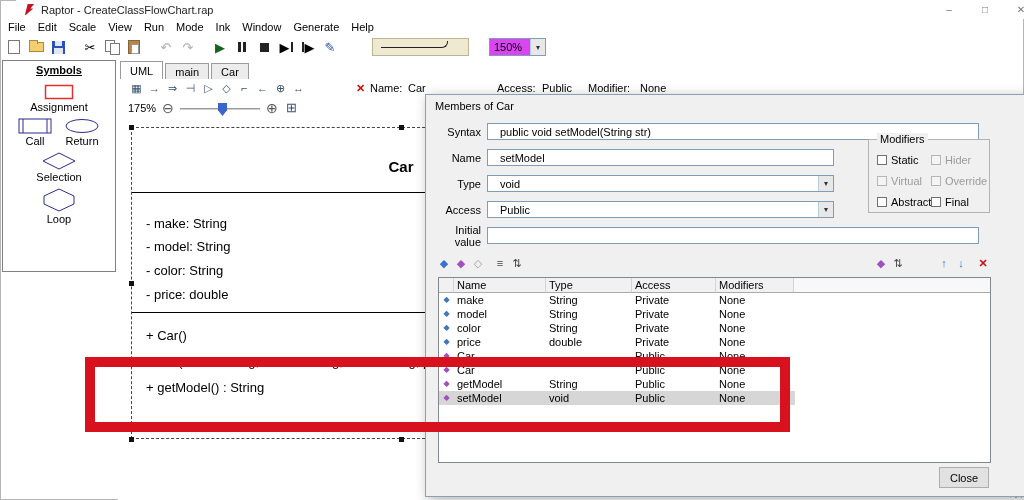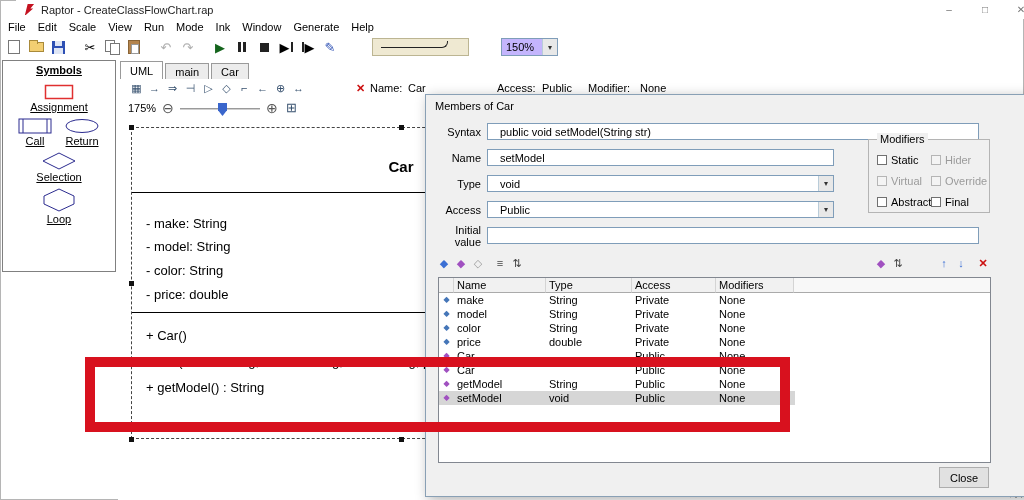--- a/index.html
+++ b/index.html
@@ -39,30 +39,30 @@
 .run{color:#14641c;}
 .icon-pause{display:flex;gap:2px;}
 .icon-pause i{display:block;width:3px;height:10px;background:#222;}
 .icon-stop{width:9px;height:9px;background:#222;}
 .stepwrap{display:flex;align-items:center;gap:1px;}
 .stepbar{width:2px;height:10px;background:#222;}
 .pen{color:#2d50b4;}
 #ink-width{position:absolute;left:372px;top:3px;width:97px;height:18px;background:#efe9d2;border:1px solid #bcb592;display:flex;align-items:center;}
 #ink-line{margin-left:8px;width:60px;height:1px;background:#222;}
 #ink-hook{width:7px;height:7px;border:1px solid #222;border-left:none;border-top:none;border-radius:0 0 6px 0;margin-top:-6px;}
-#zoom-select{position:absolute;left:489px;top:3px;width:57px;height:18px;background:#c4b5fd;border:1px solid #7f9db9;display:flex;align-items:center;margin-left:12px;}
+#zoom-select{position:absolute;left:489px;top:3px;width:57px;height:18px;background:#d946ef;border:1px solid #7f9db9;display:flex;align-items:center;}
 #zoom-select .val{flex:1;padding-left:4px;}
 .ddbtn{width:15px;height:100%;background:#e8e8e8;border-left:1px solid #b9ccd9;display:flex;align-items:center;justify-content:center;font-size:8px;color:#333;}
 
 
 #symbols{position:absolute;left:2px;top:60px;width:114px;height:212px;border:1px solid #808080;background:#fff;}
 #symbols-title{text-align:center;font-weight:bold;text-decoration:underline;margin-top:3px;}
 .symrow{display:flex;justify-content:center;gap:12px;margin-top:5px;}
 .sym{display:flex;flex-direction:column;align-items:center;}
-.sym span{margin-top:1px;text-decoration:underline;}
+.sym span{margin-top:1px;}
 
 
 #tabstrip{position:absolute;left:120px;top:61px;height:18px;display:flex;align-items:flex-end;}
 .tab{height:16px;padding:2px 9px;display:flex;align-items:center;background:#ececec;border:1px solid #9a9a9a;border-bottom:none;margin-right:2px;}
 .tab.active{height:18px;background:#fff;}
 
 
 #umlbar{position:absolute;left:118px;top:79px;width:906px;height:18px;}
 .ui{position:absolute;top:1px;width:17px;height:16px;display:flex;align-items:center;justify-content:center;font-size:11px;color:#36506e;}
 #uml-delete{color:#cc1111;font-weight:bold;}

